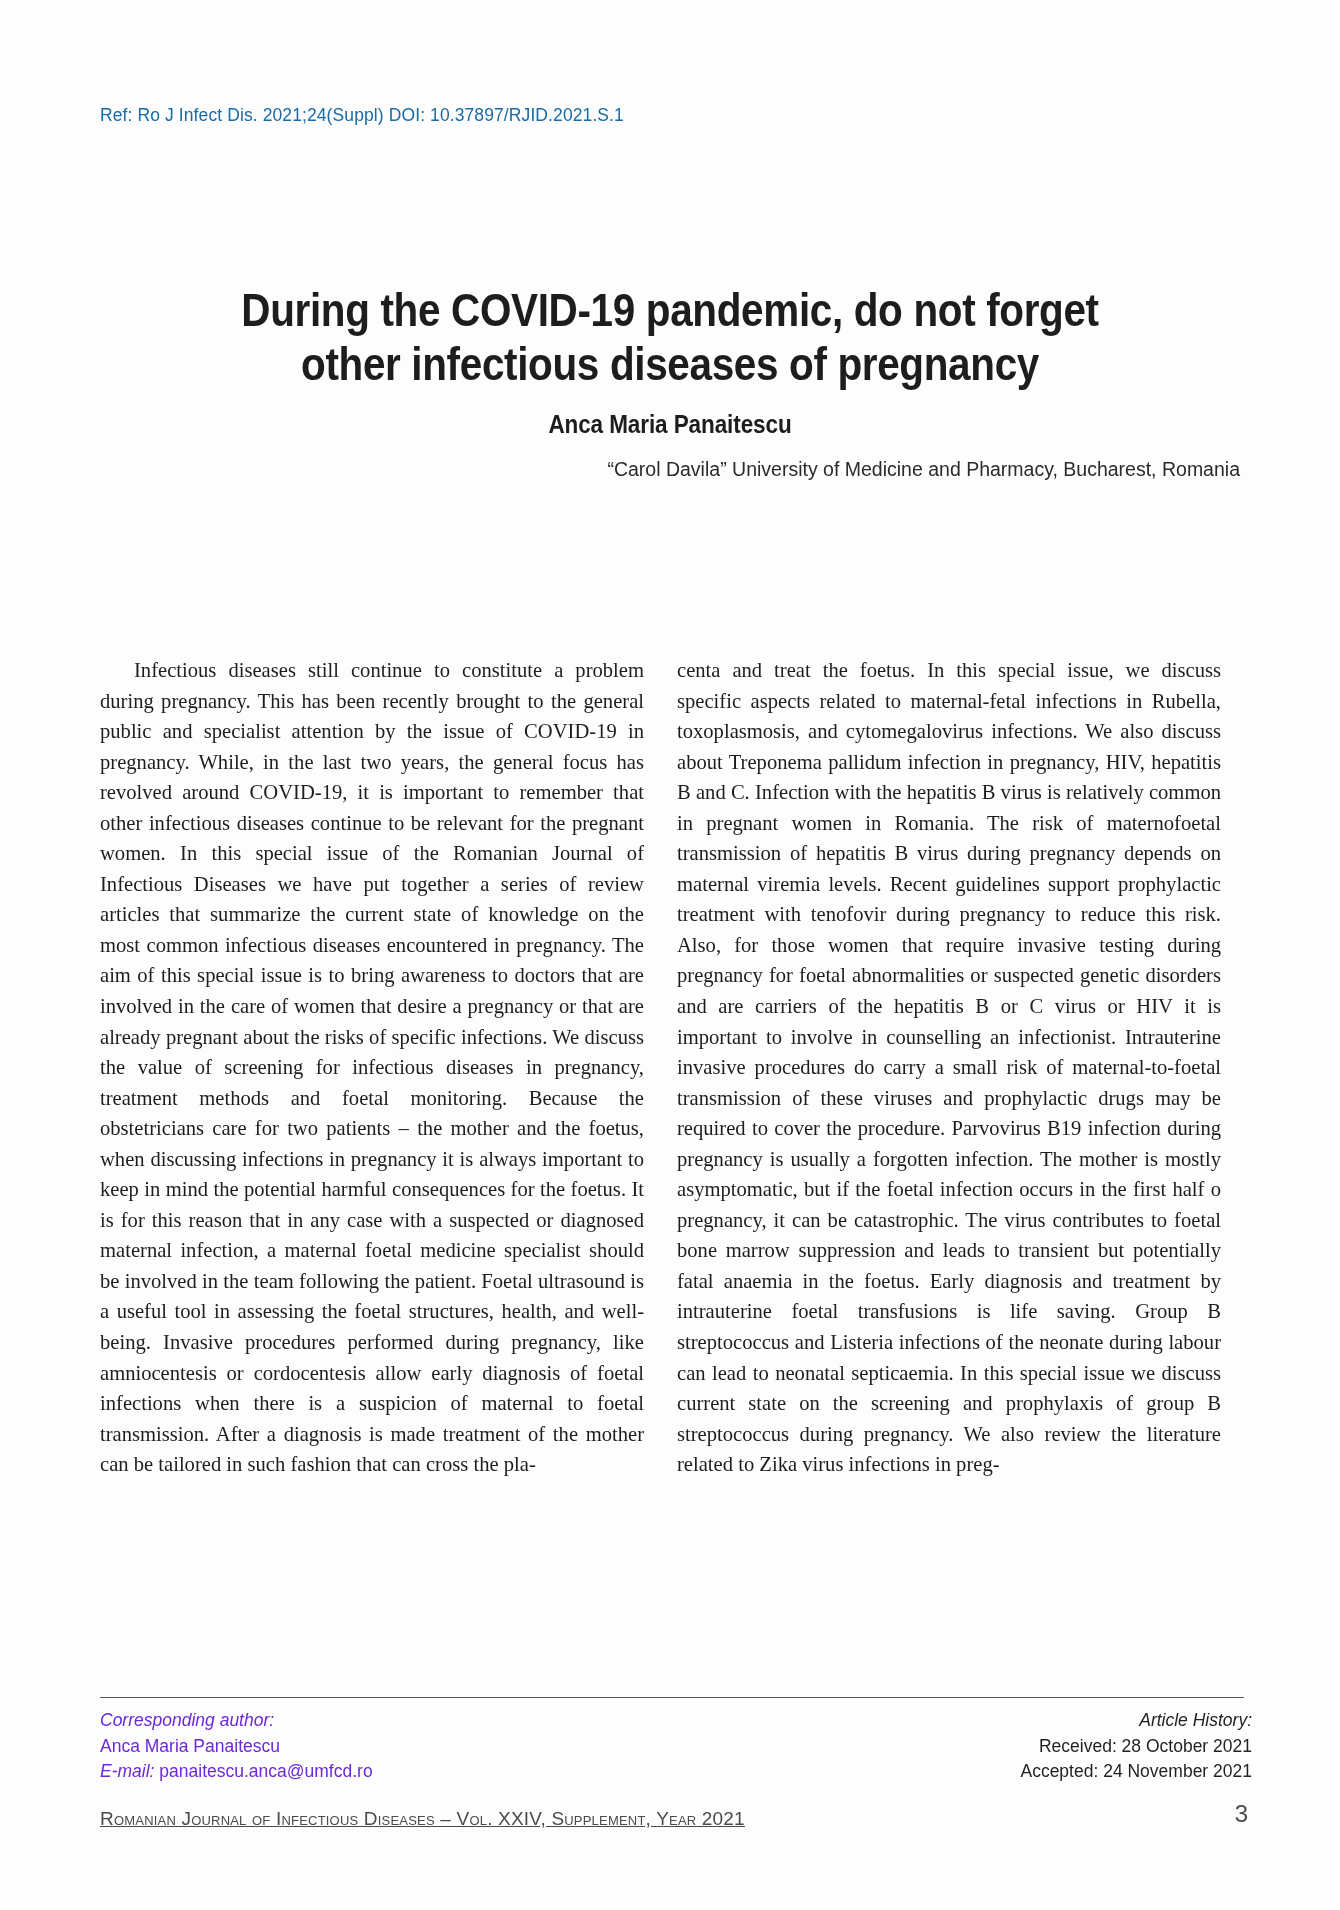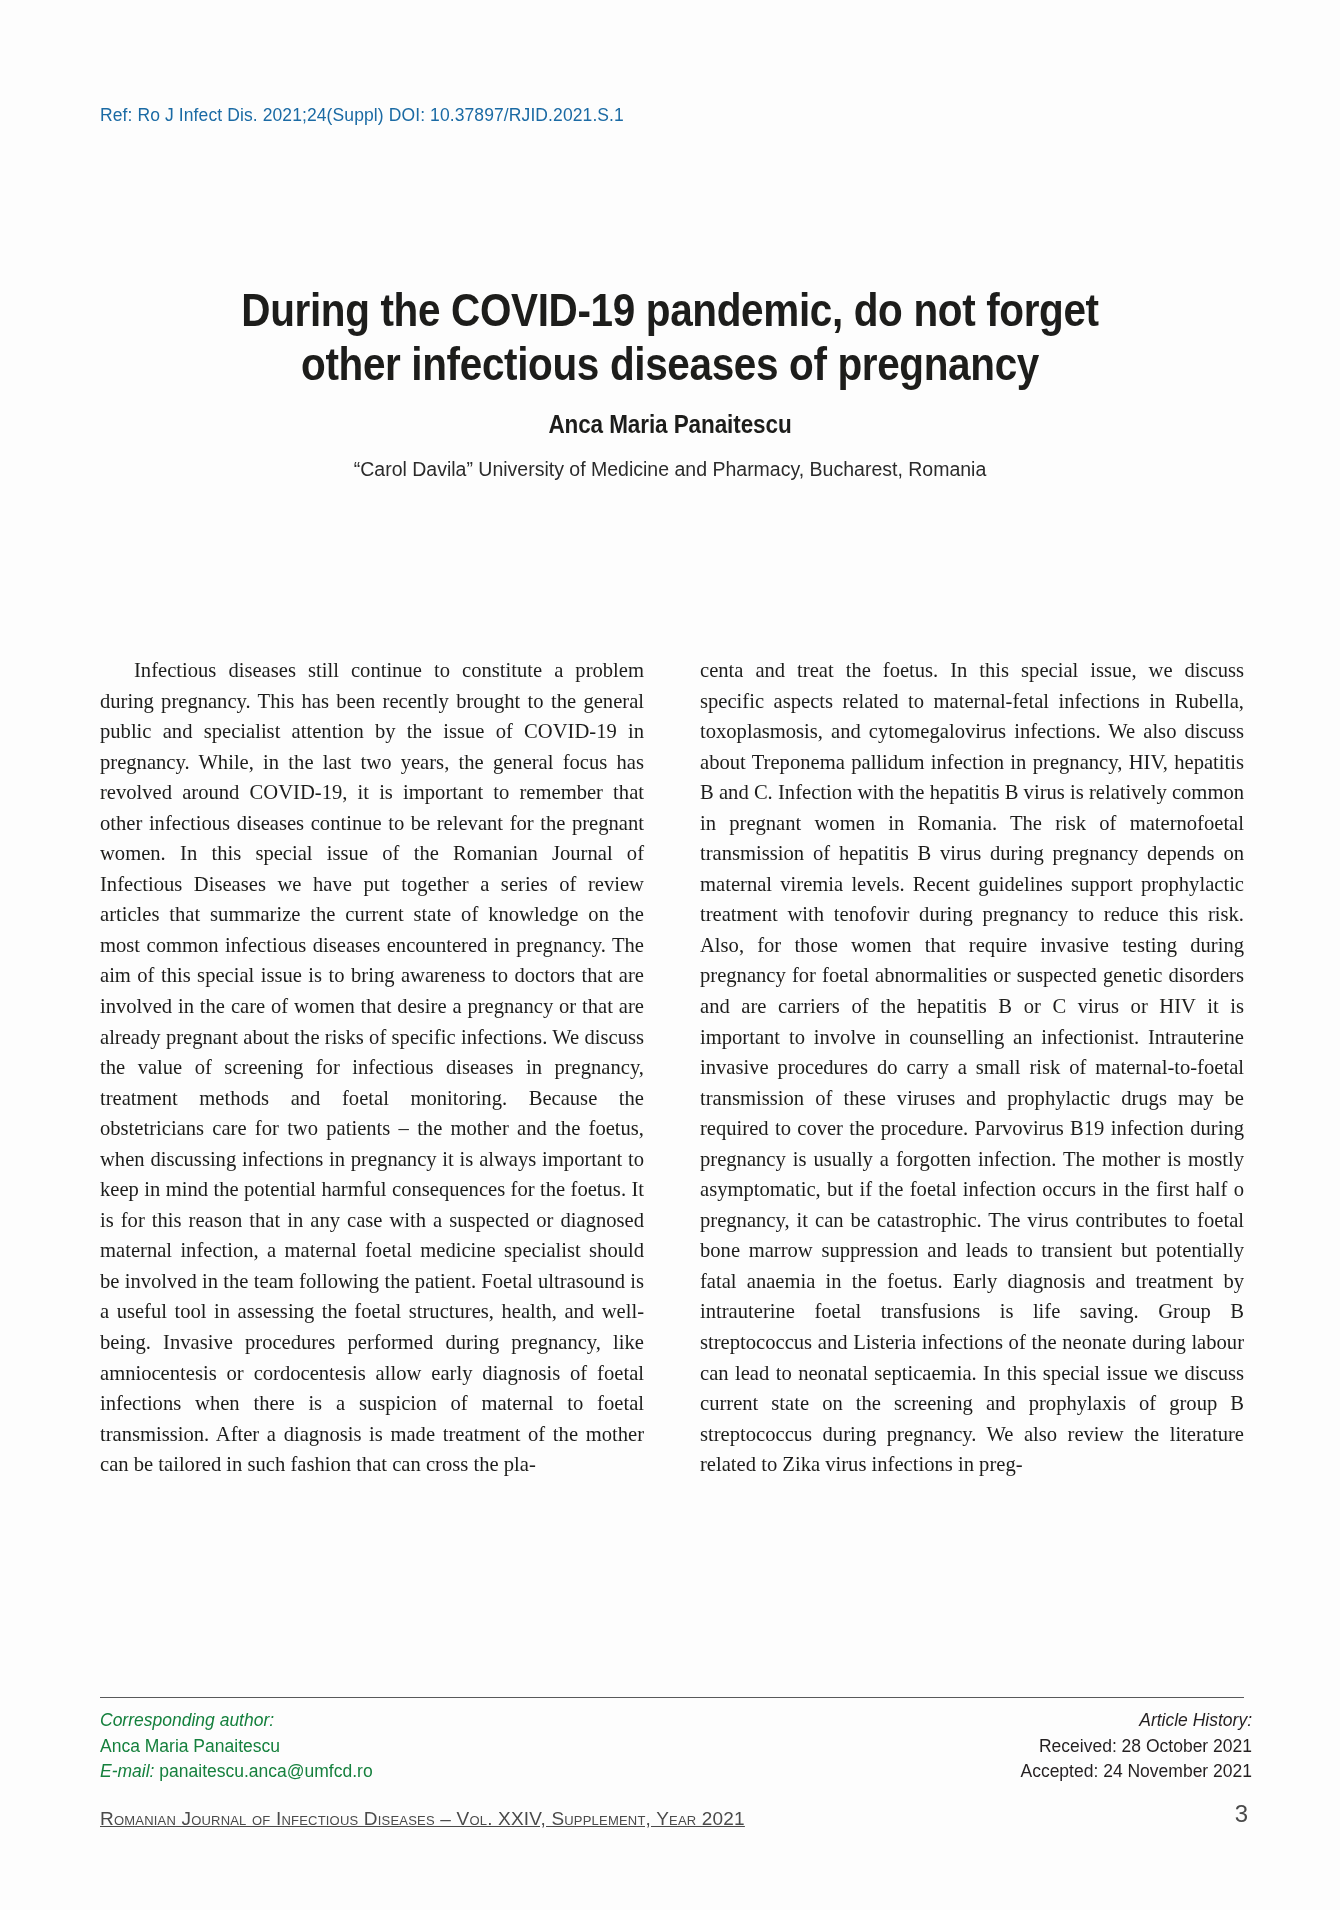--- a/index.html
+++ b/index.html
@@ -65,37 +65,37 @@
     transform: scaleX(0.9);
     transform-origin: center top;
   }
 
   
   .affiliations {
     position: absolute;
     left: 100px;
     top: 455px;
     width: 1140px;
-    text-align: center;
+    text-align: right;
     font-family: "Liberation Sans", sans-serif;
     font-size: 19.5px;
     line-height: 29px;
     color: #2b2b2b;
   }
   .affil-line { display: block; }
 
   
   .body-cols {
     position: absolute;
     left: 100px;
     top: 655px;
     width: 1144px;
     height: 960px;
     display: flex;
-    gap: 56px;
+    gap: 33px;
   }
   .col {
     width: 544px;
     font-family: "Liberation Serif", serif;
     font-size: 20.6px;
     line-height: 30.55px;
     text-align: justify;
     text-justify: inter-word;
     color: #1d1d1b;
     hyphens: none;
@@ -116,21 +116,21 @@
     height: 1px;
     background: #58595b;
   }
   .corr-author {
     position: absolute;
     left: 100px;
     top: 1708px;
     font-family: "Liberation Sans", sans-serif;
     font-size: 17.5px;
     line-height: 25.5px;
-    color: #15803d;
+    color: #6d28d9;
   }
   .corr-author .lbl { font-style: italic; }
   .corr-line { display: block; white-space: nowrap; }
 
   .article-history {
     position: absolute;
     right: 96px;
     top: 1708px;
     text-align: right;
     font-family: "Liberation Sans", sans-serif;

